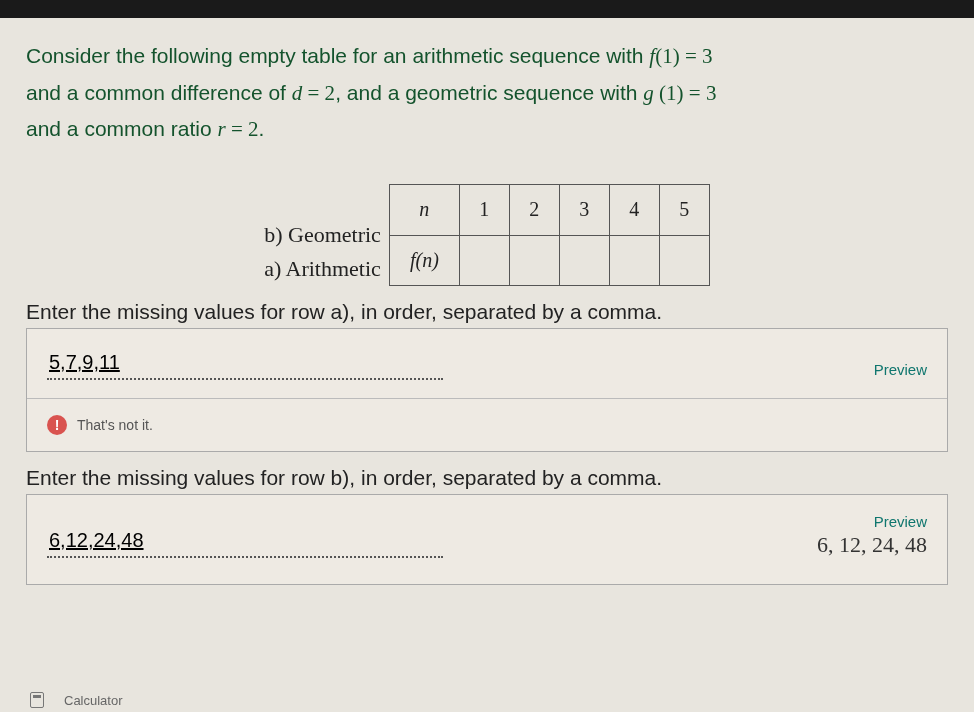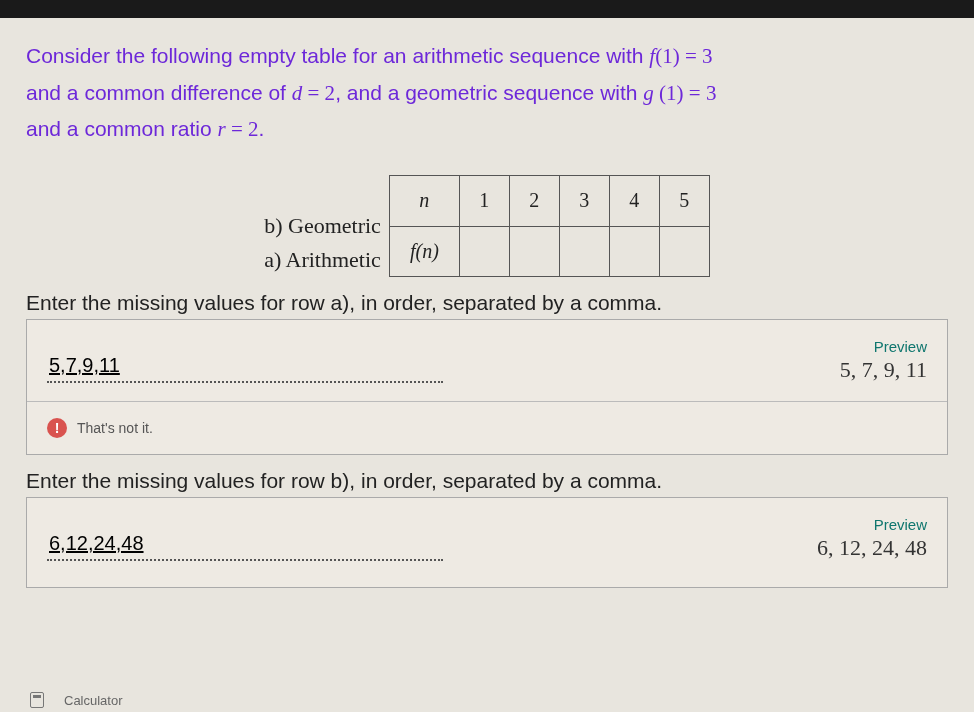--- a/index.html
+++ b/index.html
@@ -15,22 +15,22 @@
     background: #1a1a1a;
     height: 18px;
     width: 100%;
   }
   .content {
     padding: 20px 26px 10px 26px;
   }
   .problem-text {
     font-size: 21px;
     line-height: 1.7;
-    color: #6d28d9;
-    margin-bottom: 27px;
+    color: #14532d;
+    margin-bottom: 36px;
   }
   .math-i { font-style: italic; font-family: 'Times New Roman', serif; }
   .math { font-family: 'Times New Roman', serif; }
   .table-block {
     display: flex;
     justify-content: center;
     margin-bottom: 14px;
   }
   .table-labels {
     font-family: 'Times New Roman', serif;
@@ -193,21 +193,20 @@
 
   <div class="prompt">Enter the missing values for row a), in order, separated by a comma.</div>
   <div class="answer-box">
     <div class="answer-row">
       <div class="input-line">
         <input class="answer-input" value="5,7,9,11" style="">
         <div class="underline-dot"></div>
       </div>
       <div class="preview-block">
         <div class="preview-label">Preview</div>
-        <div class="preview-value">5, 7, 9, 11</div>
       </div>
     </div>
     <div class="feedback-row">
       <div class="err-icon">!</div>
       <div class="feedback-text">That's not it.</div>
     </div>
   </div>
 
   <div class="prompt">Enter the missing values for row b), in order, separated by a comma.</div>
   <div class="answer-box">

